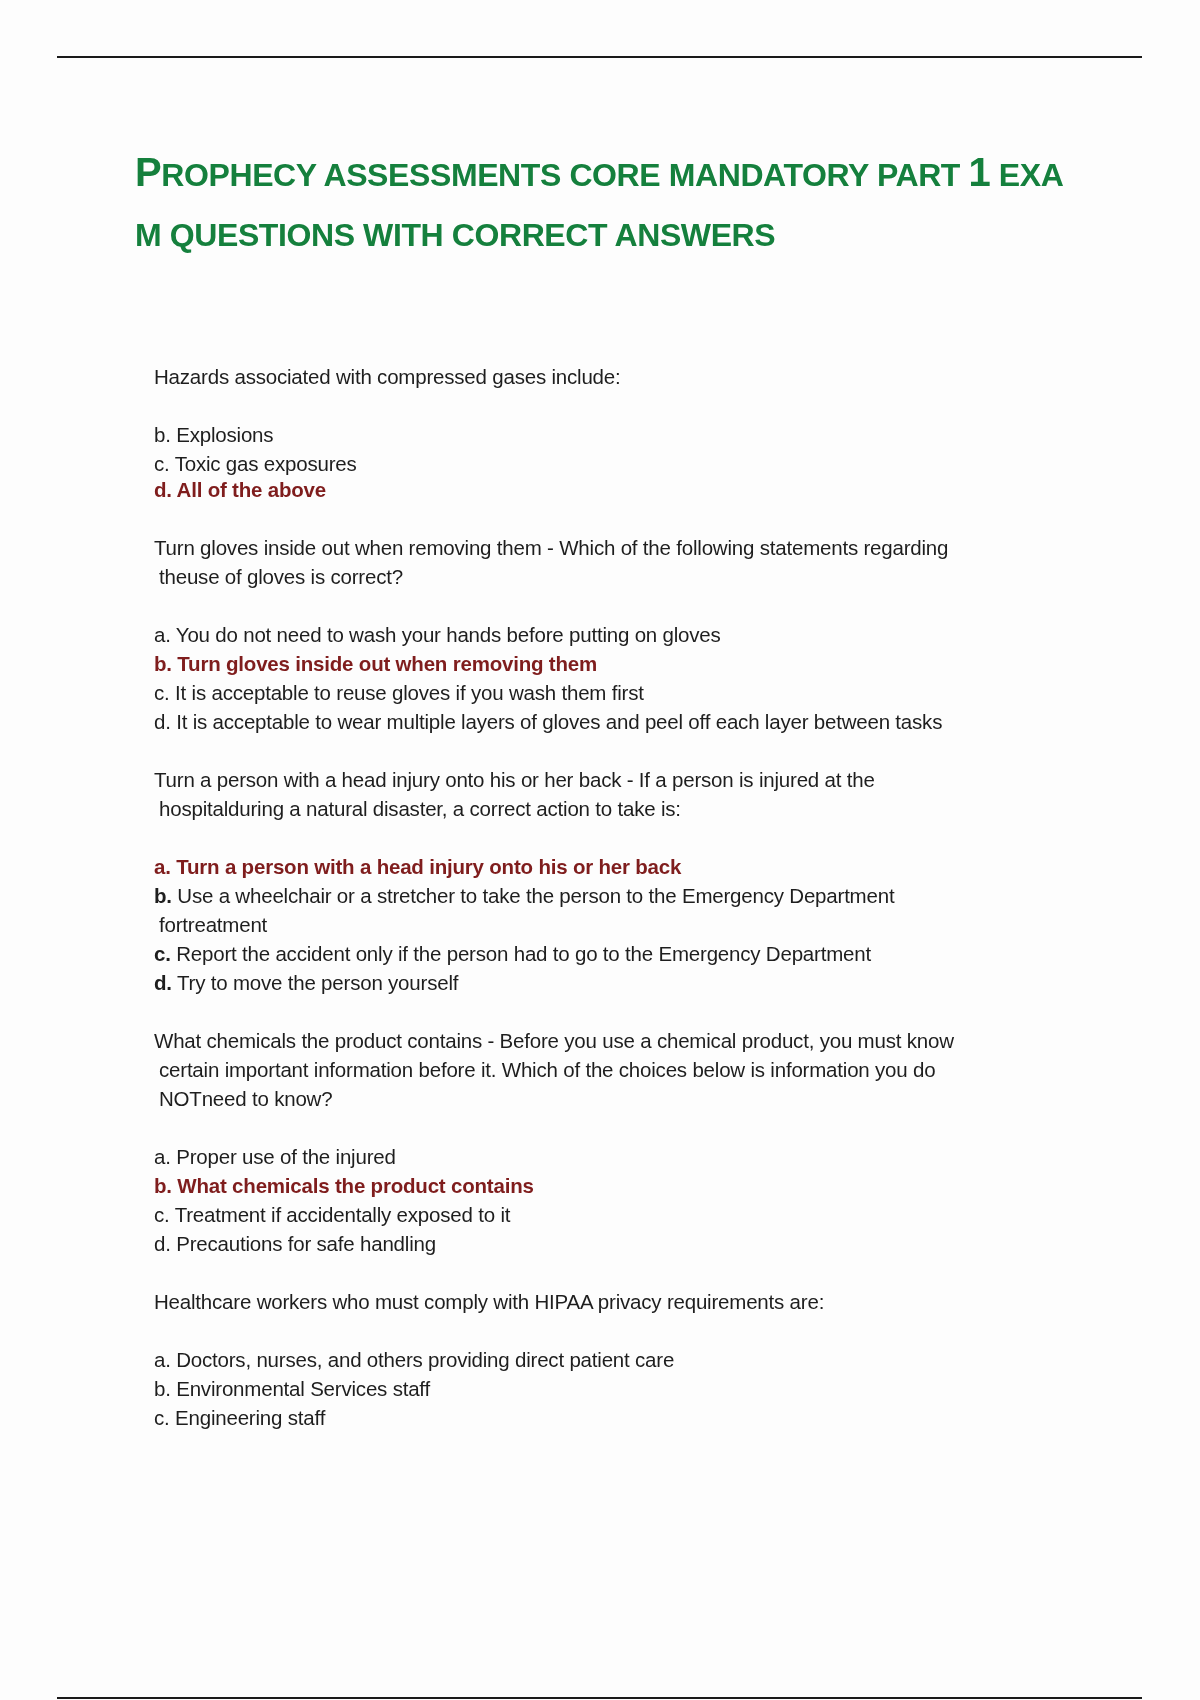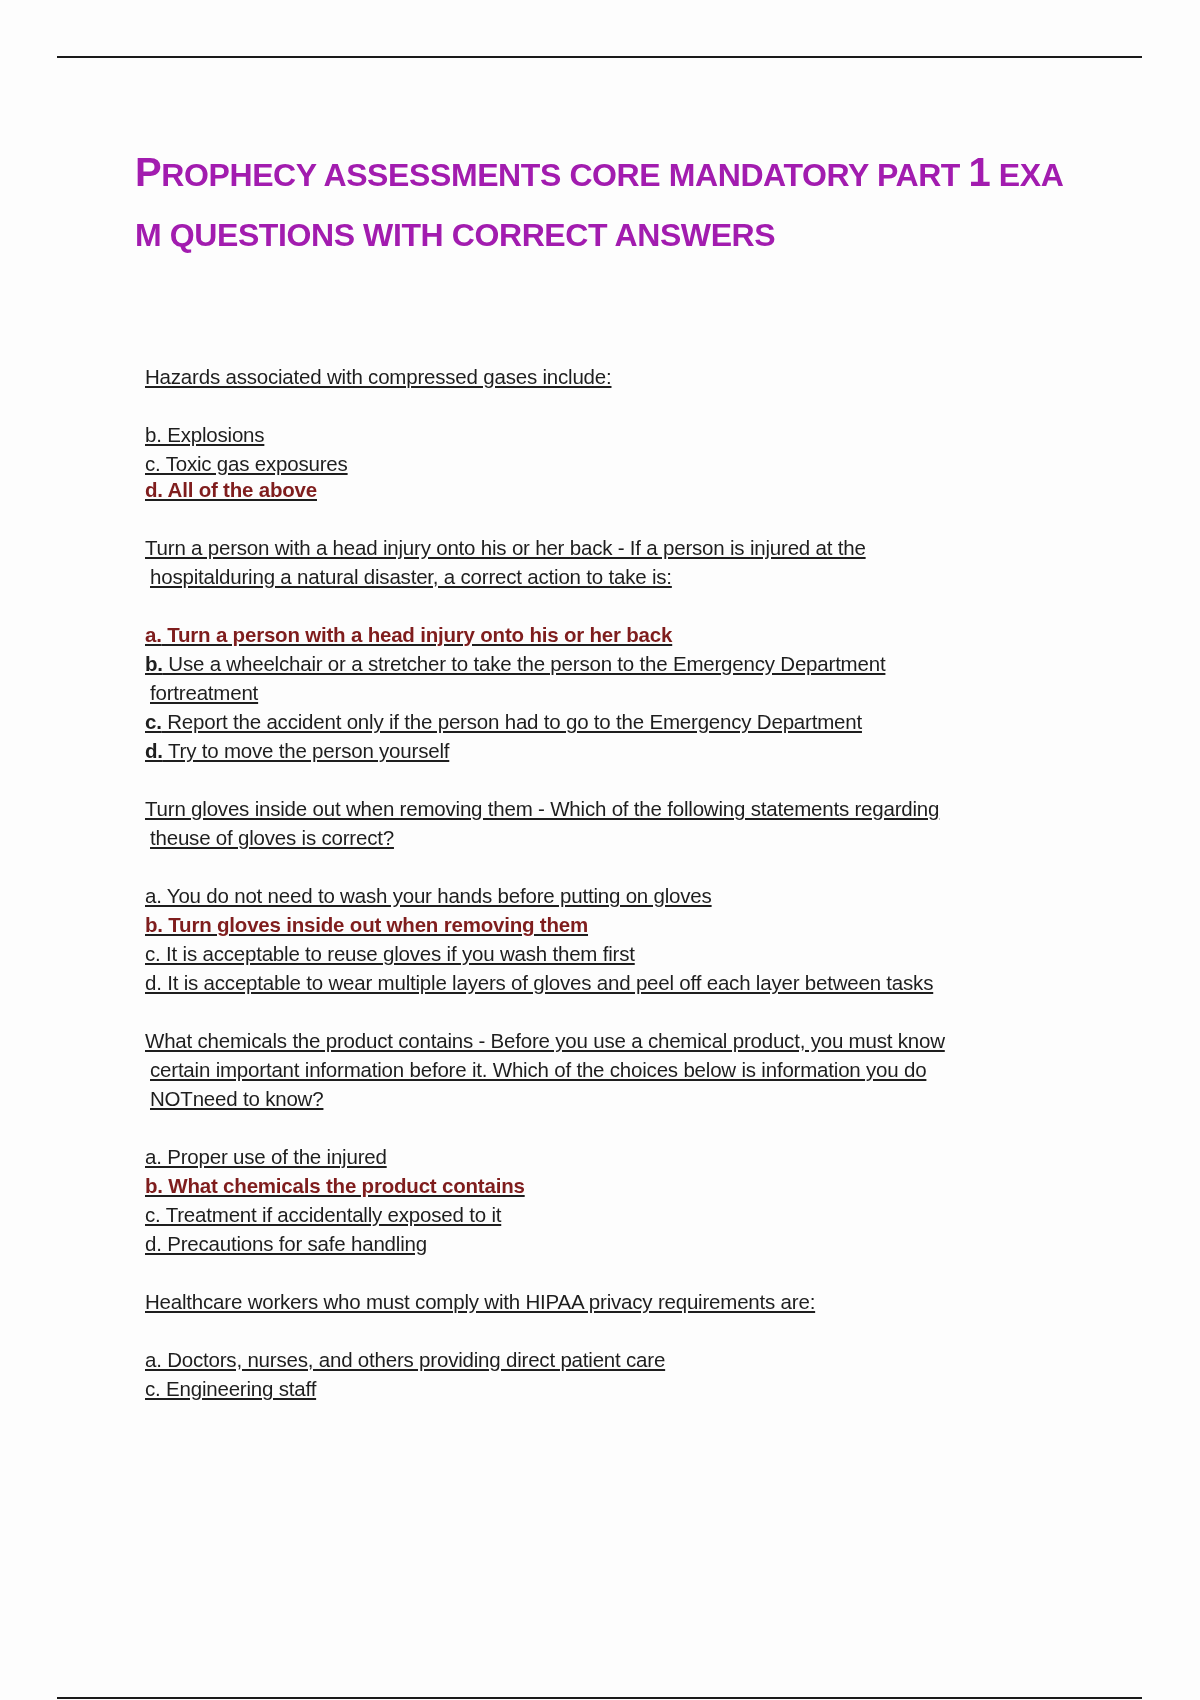--- a/index.html
+++ b/index.html
@@ -8,29 +8,29 @@
       background: #fdfdfd; overflow: hidden;
       font-family: "Liberation Sans", "DejaVu Sans", sans-serif;
       color: #1e1e1e;
     }
     .rule { position: absolute; left: 57px; width: 1085px; height: 2px; background: #1a1a1a; }
     .rule.top { top: 56px; }
     .rule.bottom { top: 1697px; }
 
     .title {
       position: absolute; left: 135px; top: 142px; width: 960px;
-      color: #a21caf; font-weight: bold; font-size: 32px; line-height: 60px;
+      color: #15803d; font-weight: bold; font-size: 32px; line-height: 60px;
       letter-spacing: -0.4px;
     }
     .title .big { font-size: 40px; }
     .title .num { font-size: 40px; }
 
     .content {
-      position: absolute; left: 145px; top: 362px; width: 920px;
-      font-size: 20.5px; line-height: 29px; letter-spacing: -0.2px; text-decoration: underline;
+      position: absolute; left: 154px; top: 362px; width: 920px;
+      font-size: 20.5px; line-height: 29px; letter-spacing: -0.2px;
     }
     .q { margin: 0 0 29px 0; }
     .q-text { margin: 0; }
     .q-text .cont { display: block; padding-left: 5px; }
     .opts { margin-top: 29px; }
     .opt { display: block; }
     .opt.correct { color: #7f1d1d; font-weight: bold; }
     .opt .letter-bold { font-weight: bold; }
     .opt .cont { display: block; padding-left: 5px; }
   </style>
@@ -52,41 +52,41 @@
     </p>
     <div class="opts">
       <span class="opt">b. Explosions</span>
       <span class="opt">c. Toxic gas exposures</span>
       <span class="opt correct" style="margin-top:-3px">d. All of the above</span>
     </div>
   </div>
 
   <div class="q">
     <p class="q-text">
+      <span>Turn gloves inside out when removing them - Which of the following statements regarding</span>
+      <span class="cont">theuse of gloves is correct?</span>
+    </p>
+    <div class="opts">
+      <span class="opt">a. You do not need to wash your hands before putting on gloves</span>
+      <span class="opt correct">b. Turn gloves inside out when removing them</span>
+      <span class="opt">c. It is acceptable to reuse gloves if you wash them first</span>
+      <span class="opt">d. It is acceptable to wear multiple layers of gloves and peel off each layer between tasks</span>
+    </div>
+  </div>
+
+  <div class="q">
+    <p class="q-text">
       <span>Turn a person with a head injury onto his or her back - If a person is injured at the</span>
       <span class="cont">hospitalduring a natural disaster, a correct action to take is:</span>
     </p>
     <div class="opts">
       <span class="opt correct"><span>a.</span><span> Turn a person with a head injury onto his or her back</span></span>
       <span class="opt"><span class="letter-bold">b.</span><span> Use a wheelchair or a stretcher to take the person to the Emergency Department</span><span class="cont">fortreatment</span></span>
       <span class="opt"><span class="letter-bold">c.</span><span> Report the accident only if the person had to go to the Emergency Department</span></span>
       <span class="opt"><span class="letter-bold">d.</span><span> Try to move the person yourself</span></span>
-    </div>
-  </div>
-
-  <div class="q">
-    <p class="q-text">
-      <span>Turn gloves inside out when removing them - Which of the following statements regarding</span>
-      <span class="cont">theuse of gloves is correct?</span>
-    </p>
-    <div class="opts">
-      <span class="opt">a. You do not need to wash your hands before putting on gloves</span>
-      <span class="opt correct">b. Turn gloves inside out when removing them</span>
-      <span class="opt">c. It is acceptable to reuse gloves if you wash them first</span>
-      <span class="opt">d. It is acceptable to wear multiple layers of gloves and peel off each layer between tasks</span>
     </div>
   </div>
 
   <div class="q">
     <p class="q-text">
       <span>What chemicals the product contains - Before you use a chemical product, you must know</span>
       <span class="cont">certain important information before it. Which of the choices below is information you do</span>
       <span class="cont">NOTneed to know?</span>
     </p>
     <div class="opts">
@@ -96,19 +96,20 @@
       <span class="opt">d. Precautions for safe handling</span>
     </div>
   </div>
 
   <div class="q">
     <p class="q-text">
       <span>Healthcare workers who must comply with HIPAA privacy requirements are:</span>
     </p>
     <div class="opts">
       <span class="opt">a. Doctors, nurses, and others providing direct patient care</span>
+      <span class="opt">b. Environmental Services staff</span>
       <span class="opt">c. Engineering staff</span>
     </div>
   </div>
 
 </div>
 
 <div class="rule bottom"></div>
 
 </body></html>

